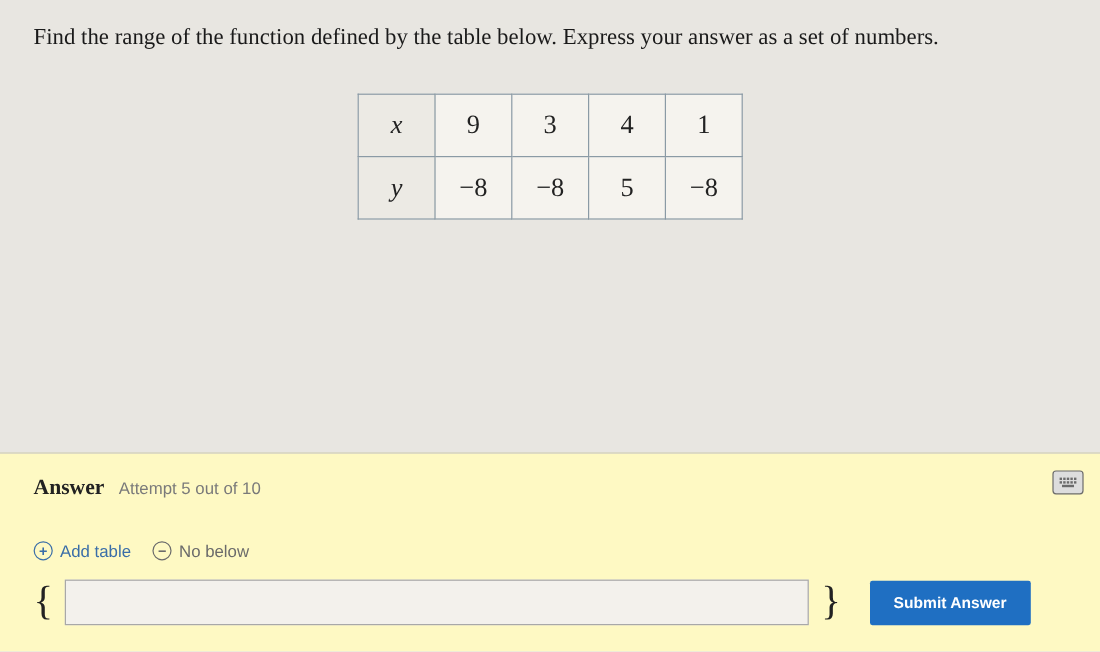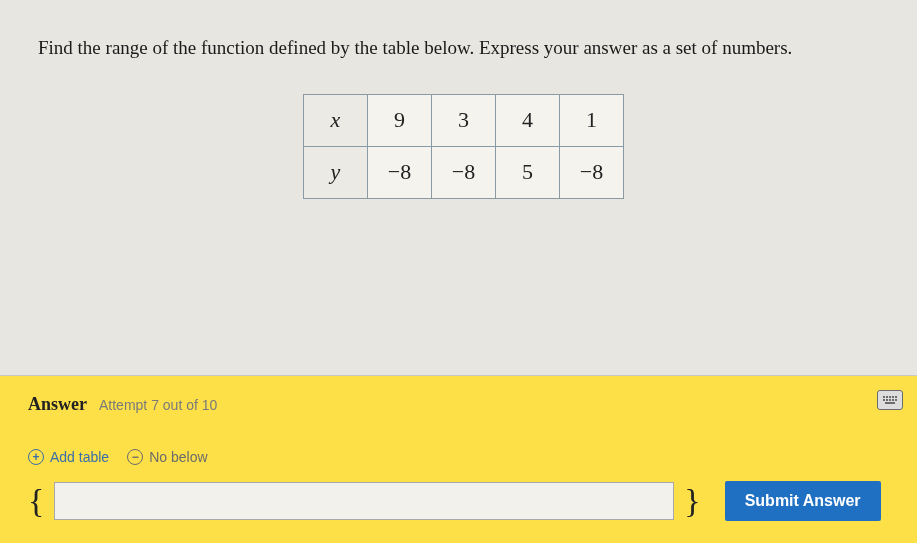--- a/index.html
+++ b/index.html
@@ -5,22 +5,21 @@
     * { box-sizing: border-box; margin: 0; padding: 0; }
     body {
       font-family: Georgia, 'Times New Roman', serif;
       background: #e8e6e1;
       width: 917px;
       height: 543px;
       overflow: hidden;
       position: relative;
     }
     .question-area {
-      padding: 34px 28px 10px 28px;
-      margin-left: 10px;
+      padding: 18px 28px 10px 28px;
     }
     .question-text {
       font-size: 19px;
       color: #1a1a1a;
       line-height: 1.45;
       font-weight: 500;
     }
     .table-wrap {
       display: flex;
       justify-content: center;
@@ -40,21 +39,21 @@
       color: #222;
       font-family: 'Times New Roman', serif;
     }
     table.func td.hdr {
       font-style: italic;
       background: #eceae4;
     }
     .answer-panel {
       position: absolute;
       left: 0; right: 0; bottom: 0;
-      background: #fde047;
+      background: #fef9c3;
       border-top: 1px solid #c9c7c2;
       padding: 18px 28px 22px 28px;
     }
     .answer-header {
       display: flex;
       align-items: baseline;
       gap: 12px;
     }
     .answer-label {
       font-size: 18px;
@@ -128,21 +127,21 @@
       border: 1px solid #a8a8a8;
       background: #f3f1ec;
       padding: 0 10px;
       font-size: 16px;
       font-family: Arial, sans-serif;
     }
     .submit-btn {
       background: #1f6fc2;
       color: #fff;
       font-family: Arial, sans-serif;
-      font-size: 16px;
+      font-size: 13px;
       font-weight: 600;
       border: none;
       padding: 11px 20px;
       cursor: pointer;
       border-radius: 2px;
       margin-left: 14px;
     }
   </style>
 </head>
 <body>
@@ -185,21 +184,21 @@
       <rect x="4" y="4" width="2" height="2" fill="#6b6b6b"></rect>
       <rect x="7" y="4" width="2" height="2" fill="#6b6b6b"></rect>
       <rect x="10" y="4" width="2" height="2" fill="#6b6b6b"></rect>
       <rect x="13" y="4" width="2" height="2" fill="#6b6b6b"></rect>
       <rect x="3" y="7" width="10" height="2" fill="#6b6b6b"></rect>
     </svg>
   </div>
 
   <div class="answer-header">
     <span class="answer-label">Answer</span>
-    <span class="attempt-text">Attempt 7 out of 10</span>
+    <span class="attempt-text">Attempt 5 out of 10</span>
   </div>
 
   <div class="value-controls">
     <div class="vc-btn">
       <span class="vc-icon">+</span>
       <span>Add table</span>
     </div>
     <div class="vc-btn nv">
       <span class="vc-icon">−</span>
       <span>No below</span>

